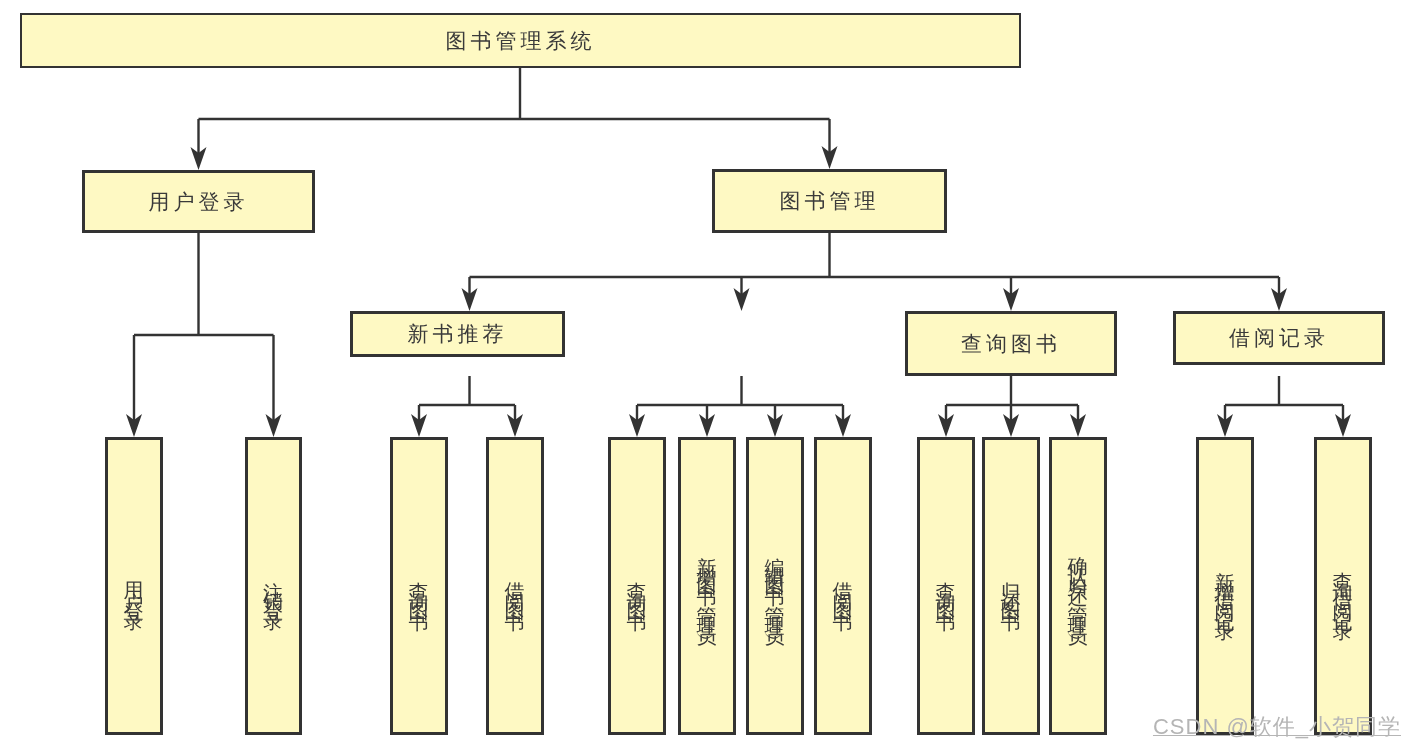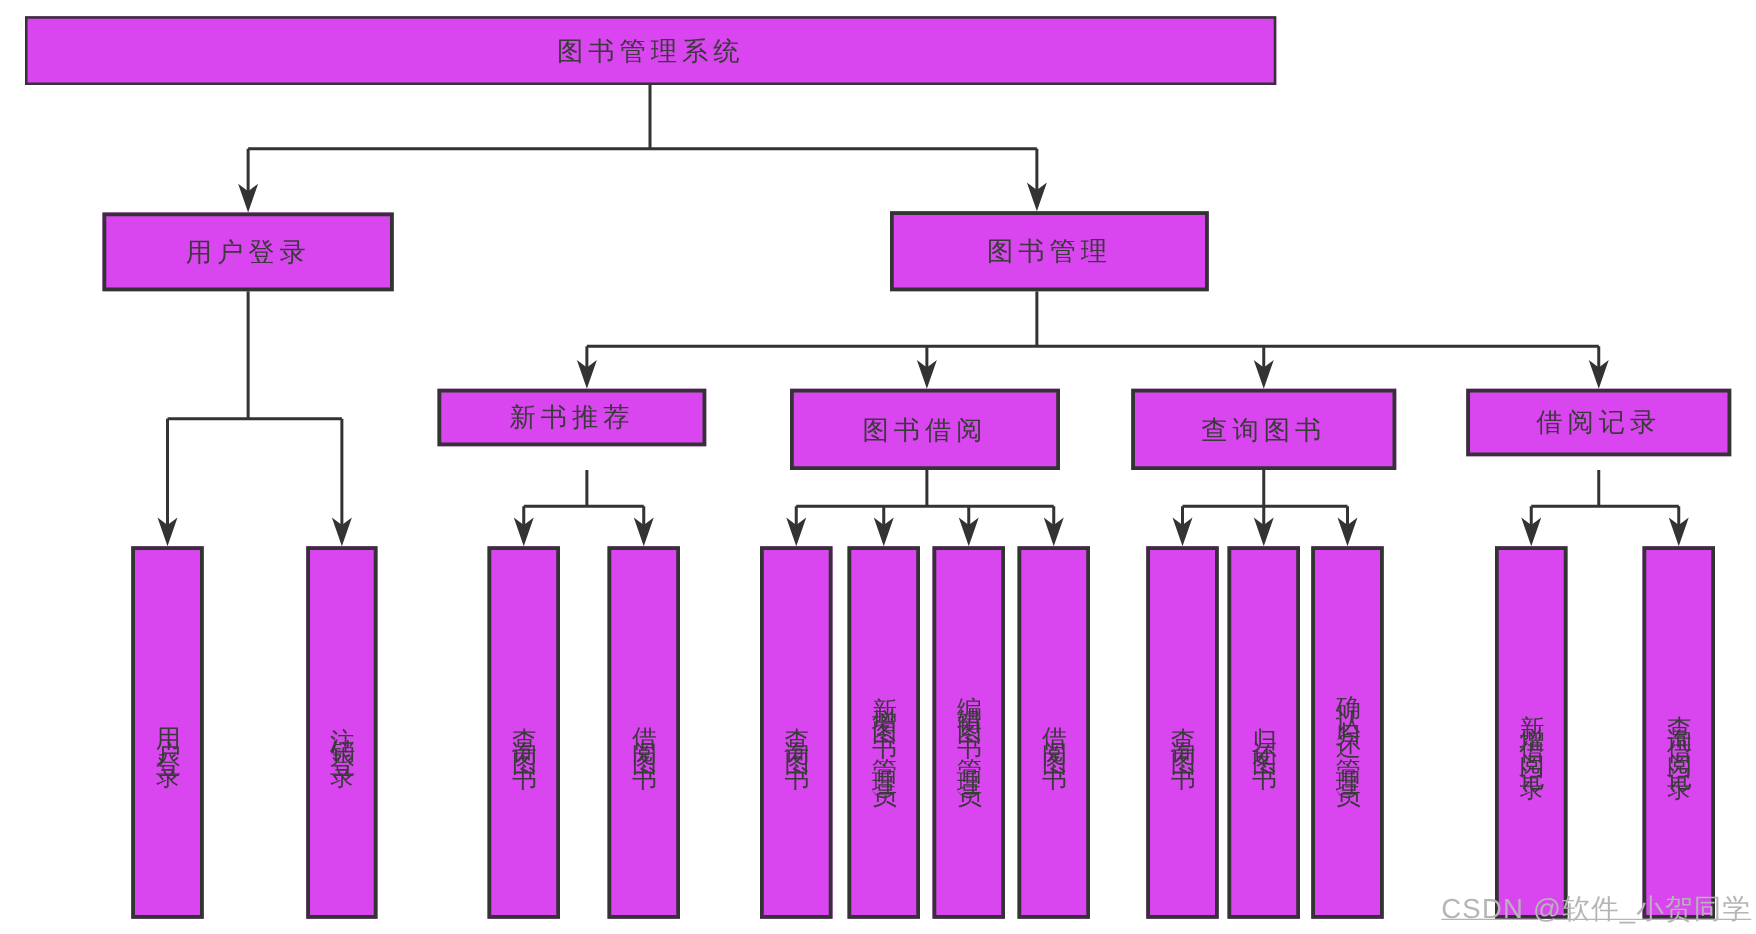--- a/index.html
+++ b/index.html
@@ -26,21 +26,21 @@
     fill: none;
     stroke-linejoin: miter;
   }
   svg.connectors polygon {
     fill: #333333;
     stroke: none;
   }
   .box {
     position: absolute;
     box-sizing: border-box;
-    background: #d946ef;
+    background: #fef9c3;
     border: 3px solid #333333;
     display: flex;
     align-items: center;
     justify-content: center;
     color: #3a3a3a;
     font-size: 21px;
     letter-spacing: 4px;
     white-space: nowrap;
   }
   .box.root { border-width: 2px; }
@@ -103,24 +103,23 @@
     <polygon points="1078,437 1070,414 1078,420 1086,414"></polygon>
 
     <path d="M1279 376 V405 M1225 405 H1343 M1225 405 V423 M1343 405 V423"></path>
     <polygon points="1225,437 1217,414 1225,420 1233,414"></polygon>
     <polygon points="1343,437 1335,414 1343,420 1351,414"></polygon>
   </svg>
 
   <div class="box root" style="left:20px; top:13px; width:1001px; height:55px;">图书管理系统</div>
 
   <div class="box" style="left:82px; top:170px; width:233px; height:63px;">用户登录</div>
-  <div class="box" style="left:712px; top:169px; width:255px; height:64px;">图书管理</div>
+  <div class="box" style="left:712px; top:169px; width:235px; height:64px;">图书管理</div>
 
   <div class="box" style="left:350px; top:311px; width:215px; height:46px;">新书推荐</div>
-  <div class="box" style="left:632px; top:311px; width:216px; height:65px;">图书借阅</div>
   <div class="box" style="left:905px; top:311px; width:212px; height:65px;">查询图书</div>
   <div class="box" style="left:1173px; top:311px; width:212px; height:54px;">借阅记录</div>
 
   <div class="box leaf" style="left:105px; top:437px; width:58px; height:298px;">
     <span class="vtext">用户登录</span>
   </div>
   <div class="box leaf" style="left:245px; top:437px; width:57px; height:298px;">
     <span class="vtext">注销登录</span>
   </div>
 

